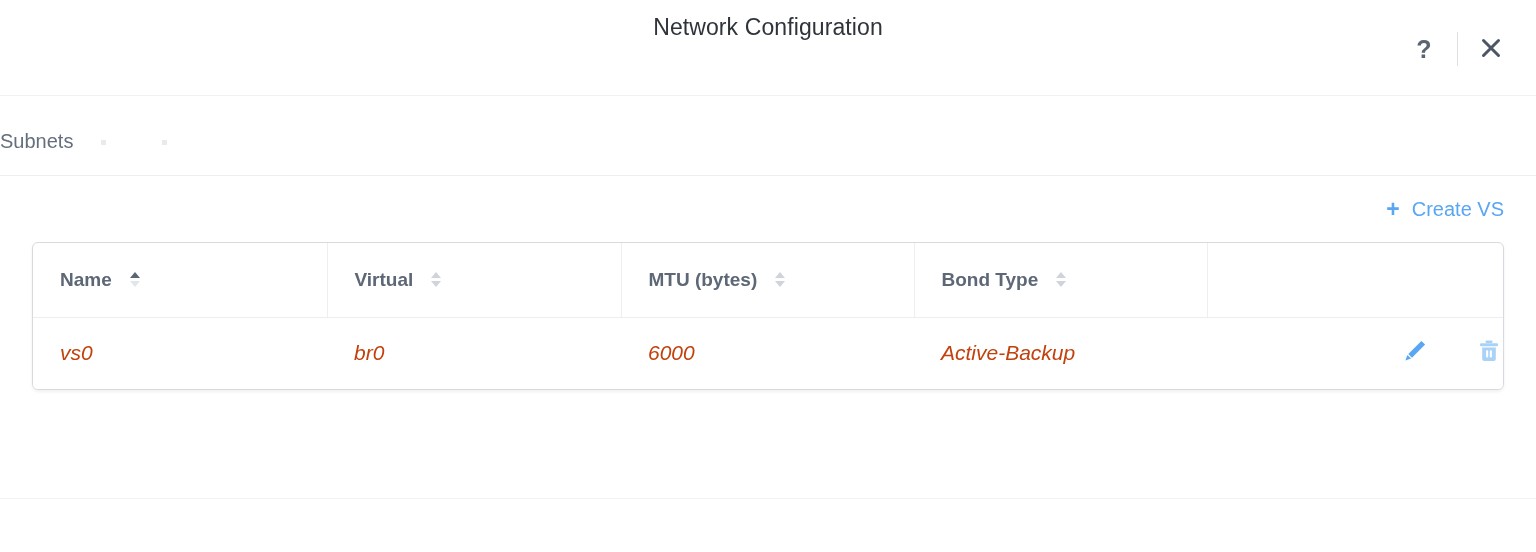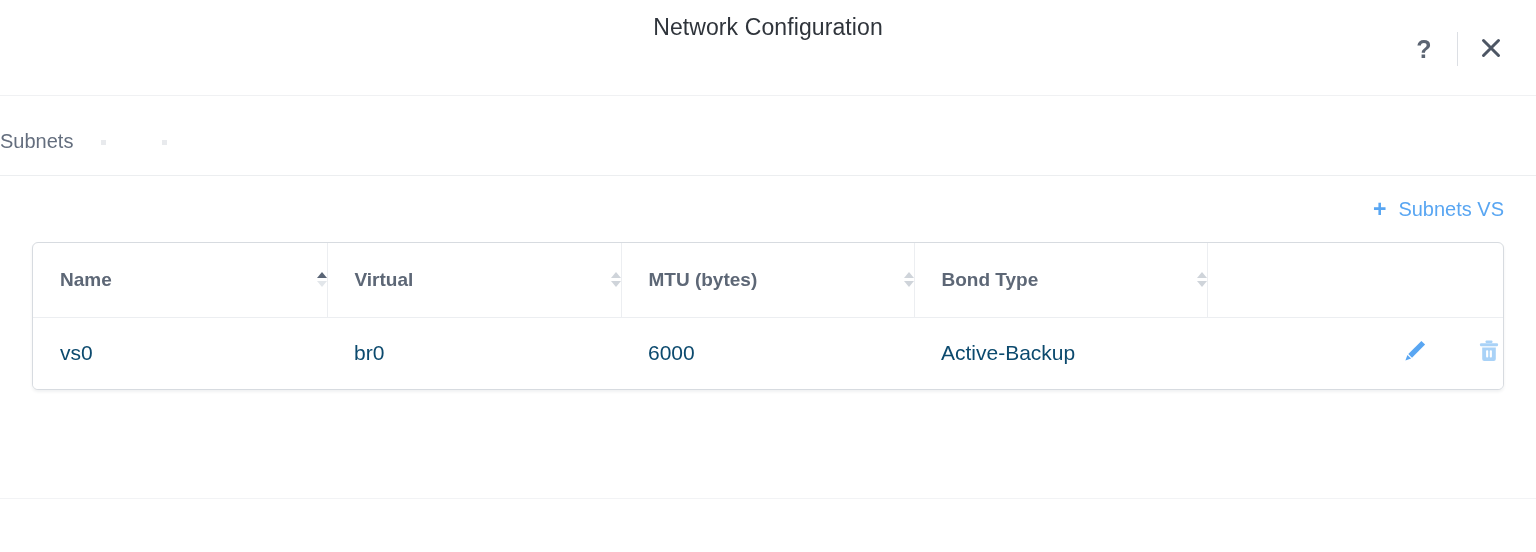--- a/index.html
+++ b/index.html
@@ -154,21 +154,20 @@
     vertical-align: middle;
     box-sizing: border-box;
   }
   table.vs-table thead th:last-child {
     border-right: none;
   }
   .th-inner {
     display: flex;
     align-items: center;
     gap: 18px;
-    justify-content: space-between;
   }
   .sorter {
     display: inline-flex;
     flex-direction: column;
     justify-content: center;
     line-height: 0;
     gap: 3px;
   }
   .sorter .arw {
     width: 0;
@@ -177,25 +176,26 @@
     border-right: 5px solid transparent;
   }
   .sorter .up { border-bottom: 6px solid #cfd4da; }
   .sorter .dn { border-top: 6px solid #cfd4da; }
   .sorter.asc .up { border-bottom-color: #5a6576; }
   .sorter.asc .dn { border-top-color: #e2e6ea; }
 
   table.vs-table tbody td {
     height: 72px;
     font-size: 21px;
-    color: #0c4a6e;
+    color: #c2410c;
     padding: 0 0 0 27px;
     vertical-align: middle;
     box-sizing: border-box;
     background: #fff;
+    font-style: italic;
   }
   td.actions-cell {
     padding: 0 22px 0 0;
   }
   .actions-inner {
     display: flex;
     align-items: center;
     justify-content: flex-end;
     gap: 46px;
   }
@@ -242,21 +242,21 @@
   <div class="tab">
     <span>Subnets</span>
   </div>
   <div class="tab-dot"></div>
   <div class="tab-dot"></div>
 </div>
 
 <div class="toolbar">
   <div class="create-link">
     <span class="plus-glyph">+</span>
-    <span>Subnets VS</span>
+    <span>Create VS</span>
   </div>
 </div>
 
 <div class="table-wrap">
   <table class="vs-table">
     <colgroup>
       <col style="width:294px">
       <col style="width:294px">
       <col style="width:293px">
       <col style="width:293px">

